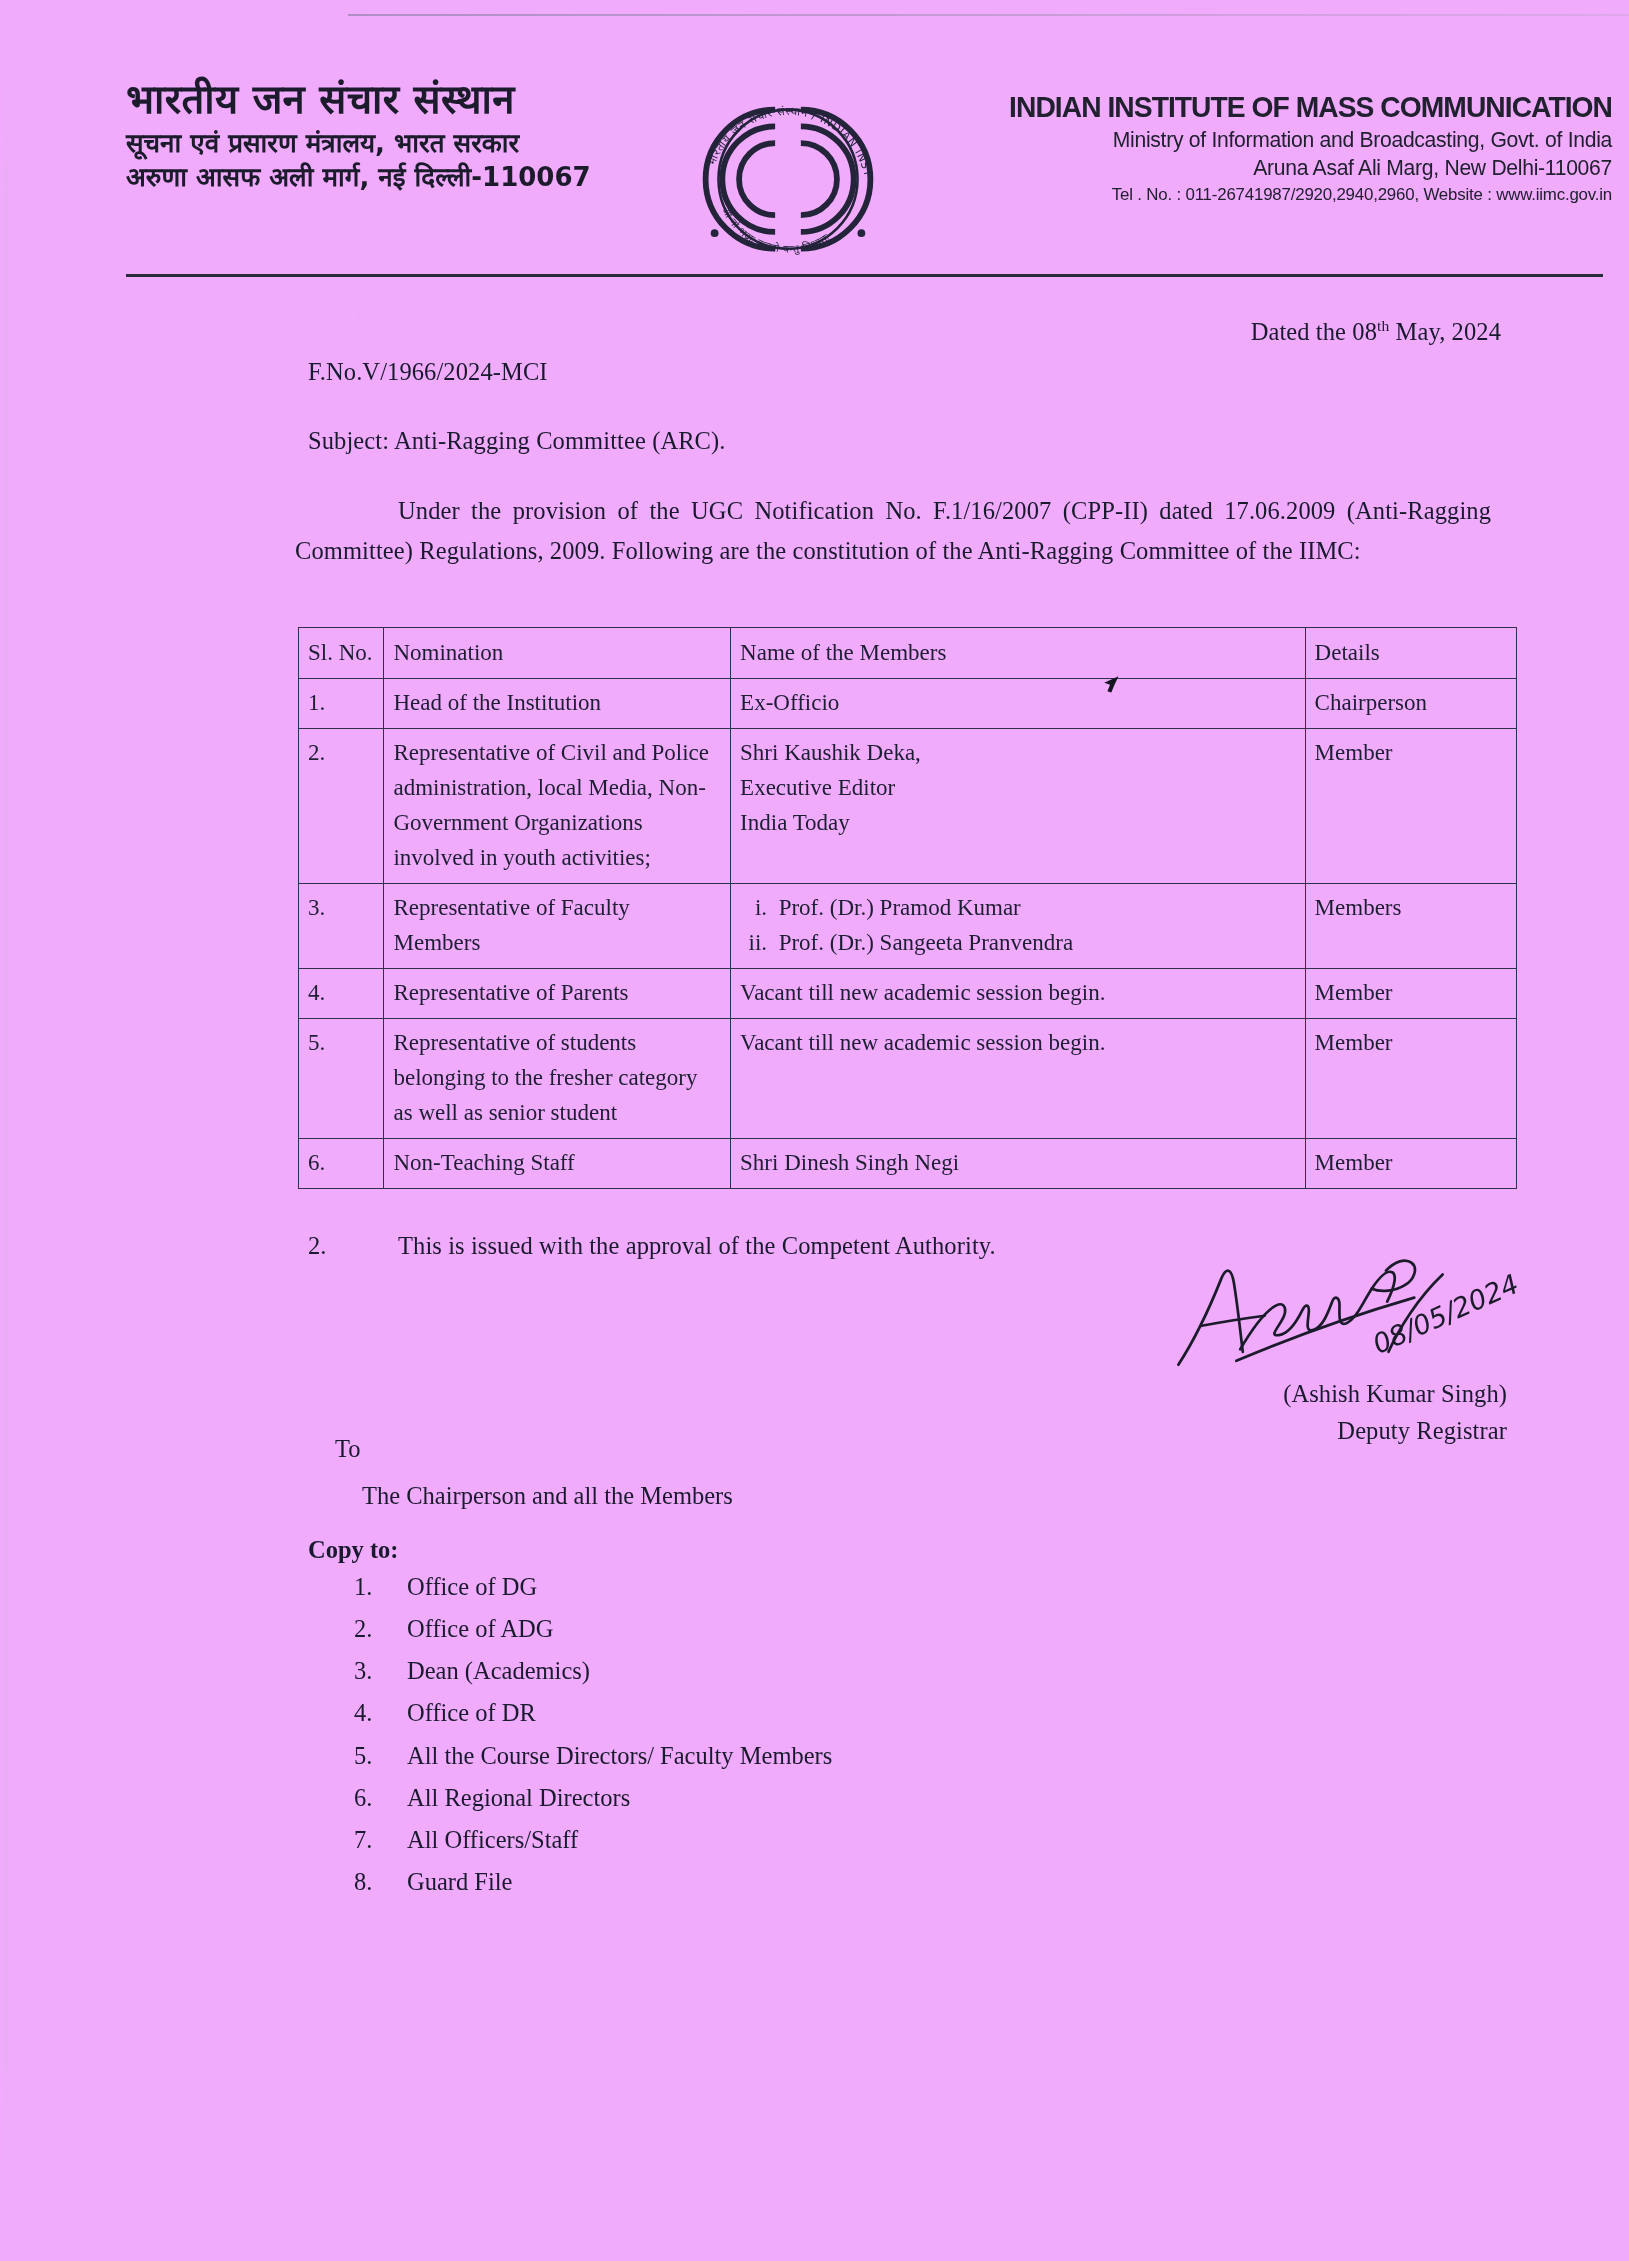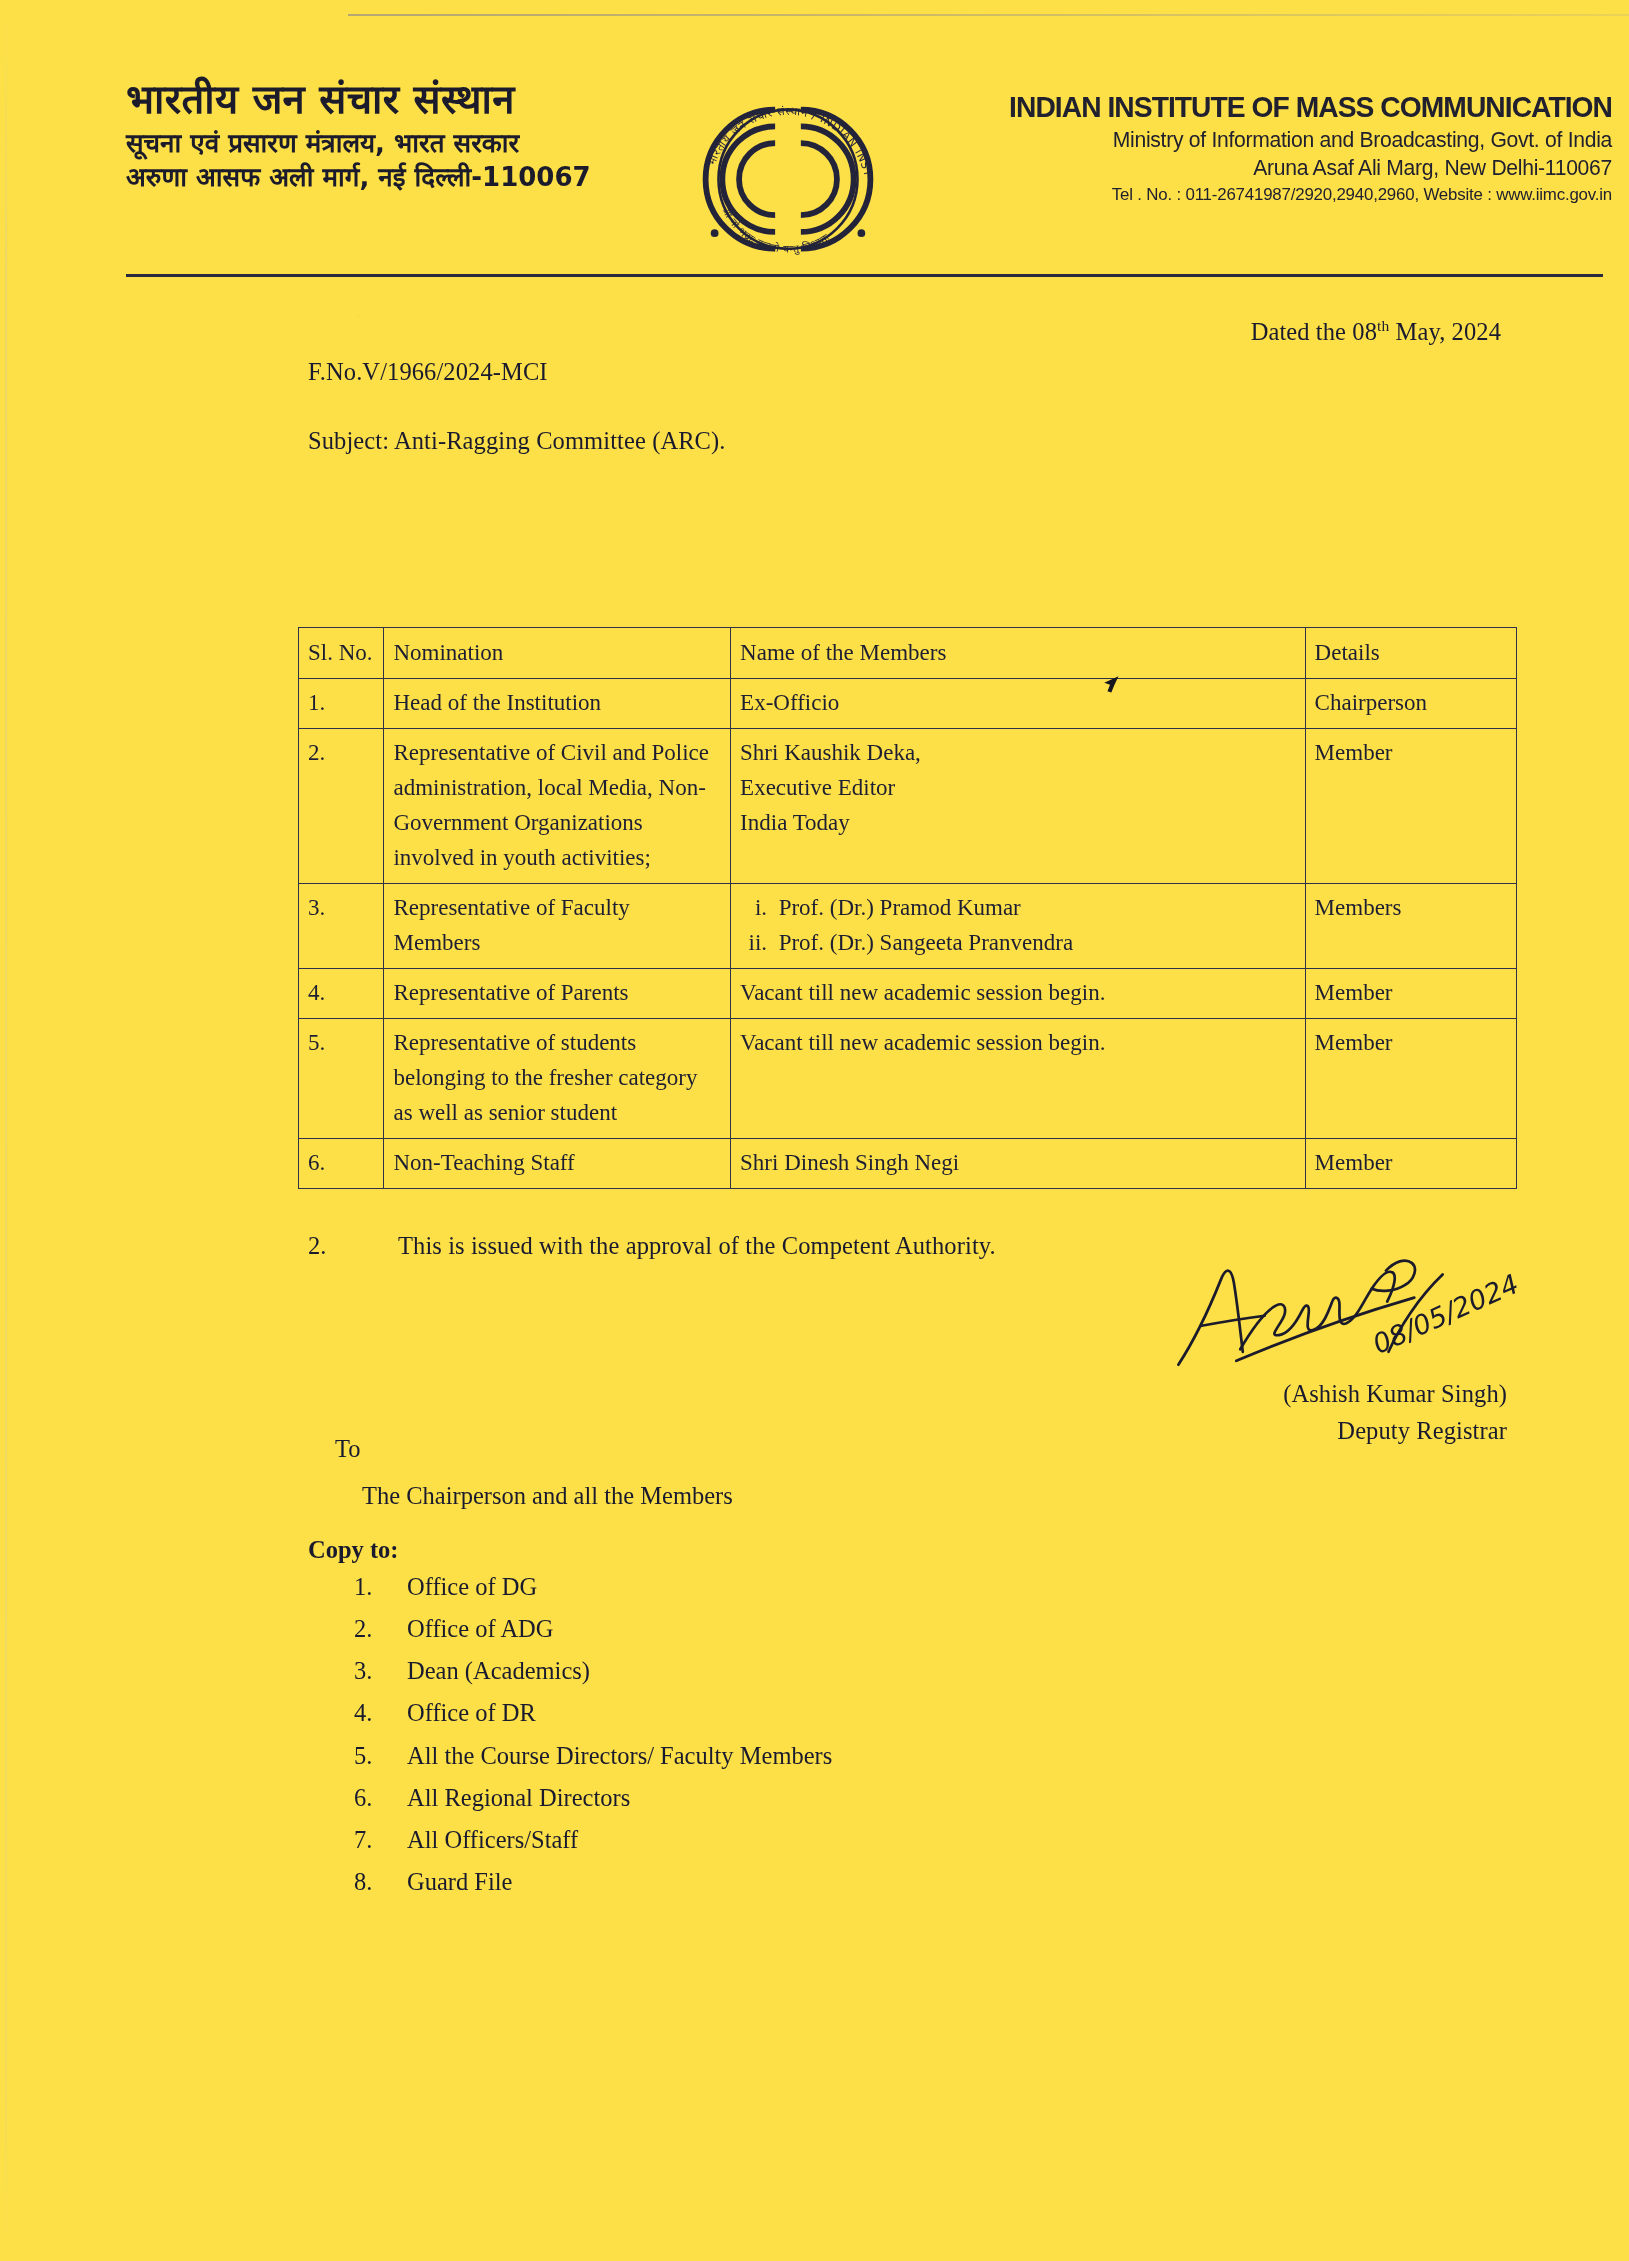--- a/index.html
+++ b/index.html
@@ -9,21 +9,21 @@
   }
   body {
     font-family: "Liberation Serif", serif;
     color: #1a1a2e;
   }
 
   .page {
     position: relative;
     width: 1630px;
     height: 2261px;
-    background: #fde047;
+    background: #f0abfc;
     overflow: hidden;
   }
 
   
   .scan-edge-top {
     position: absolute;
     left: 348px; top: 14px; width: 1283px; height: 1.9px;
     background: linear-gradient(to right, rgba(120,120,150,.55), rgba(150,150,160,.18));
   }
   .scan-edge-left {
@@ -348,20 +348,21 @@
     <div class="lh-rule"></div>
   </div>
 
   <div class="fileno">F.No.V/1966/2024-MCI</div>
 
   <div class="dated"><span>Dated the 08</span><sup>th</sup><span> May, 2024</span></div>
 
 
   <div class="subject">Subject: Anti-Ragging Committee (ARC).</div>
 
+  <div class="para-body">Under the provision of the UGC Notification No. F.1/16/2007 (CPP-II) dated 17.06.2009 (Anti-Ragging Committee) Regulations, 2009. Following are the constitution of the Anti-Ragging Committee of the IIMC:</div>
 
   <table class="arc-table">
     <thead>
       <tr>
         <th class="col-sl">Sl. No.</th>
         <th class="col-nom">Nomination</th>
         <th class="col-name">Name of the Members</th>
         <th class="col-det">Details</th>
       </tr>
     </thead>

